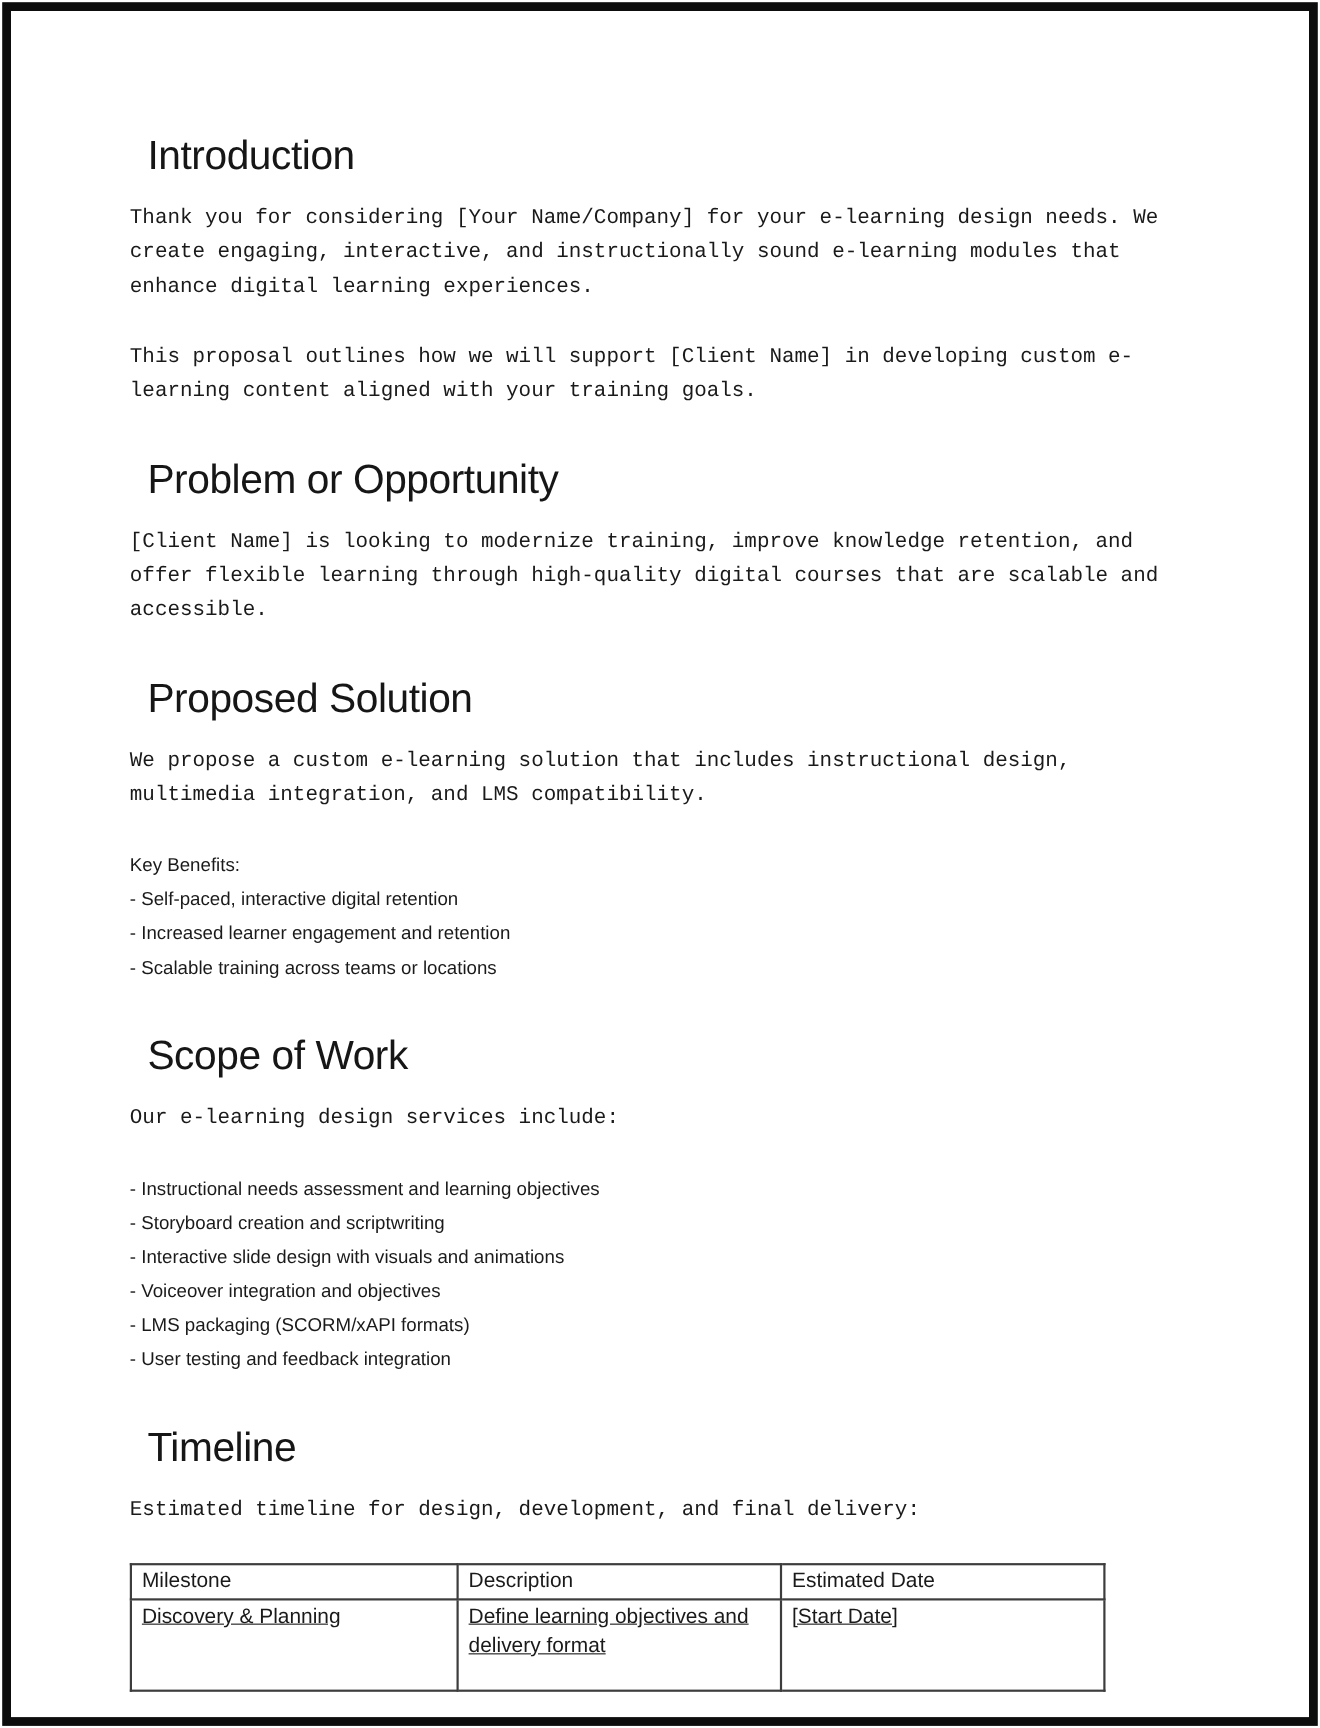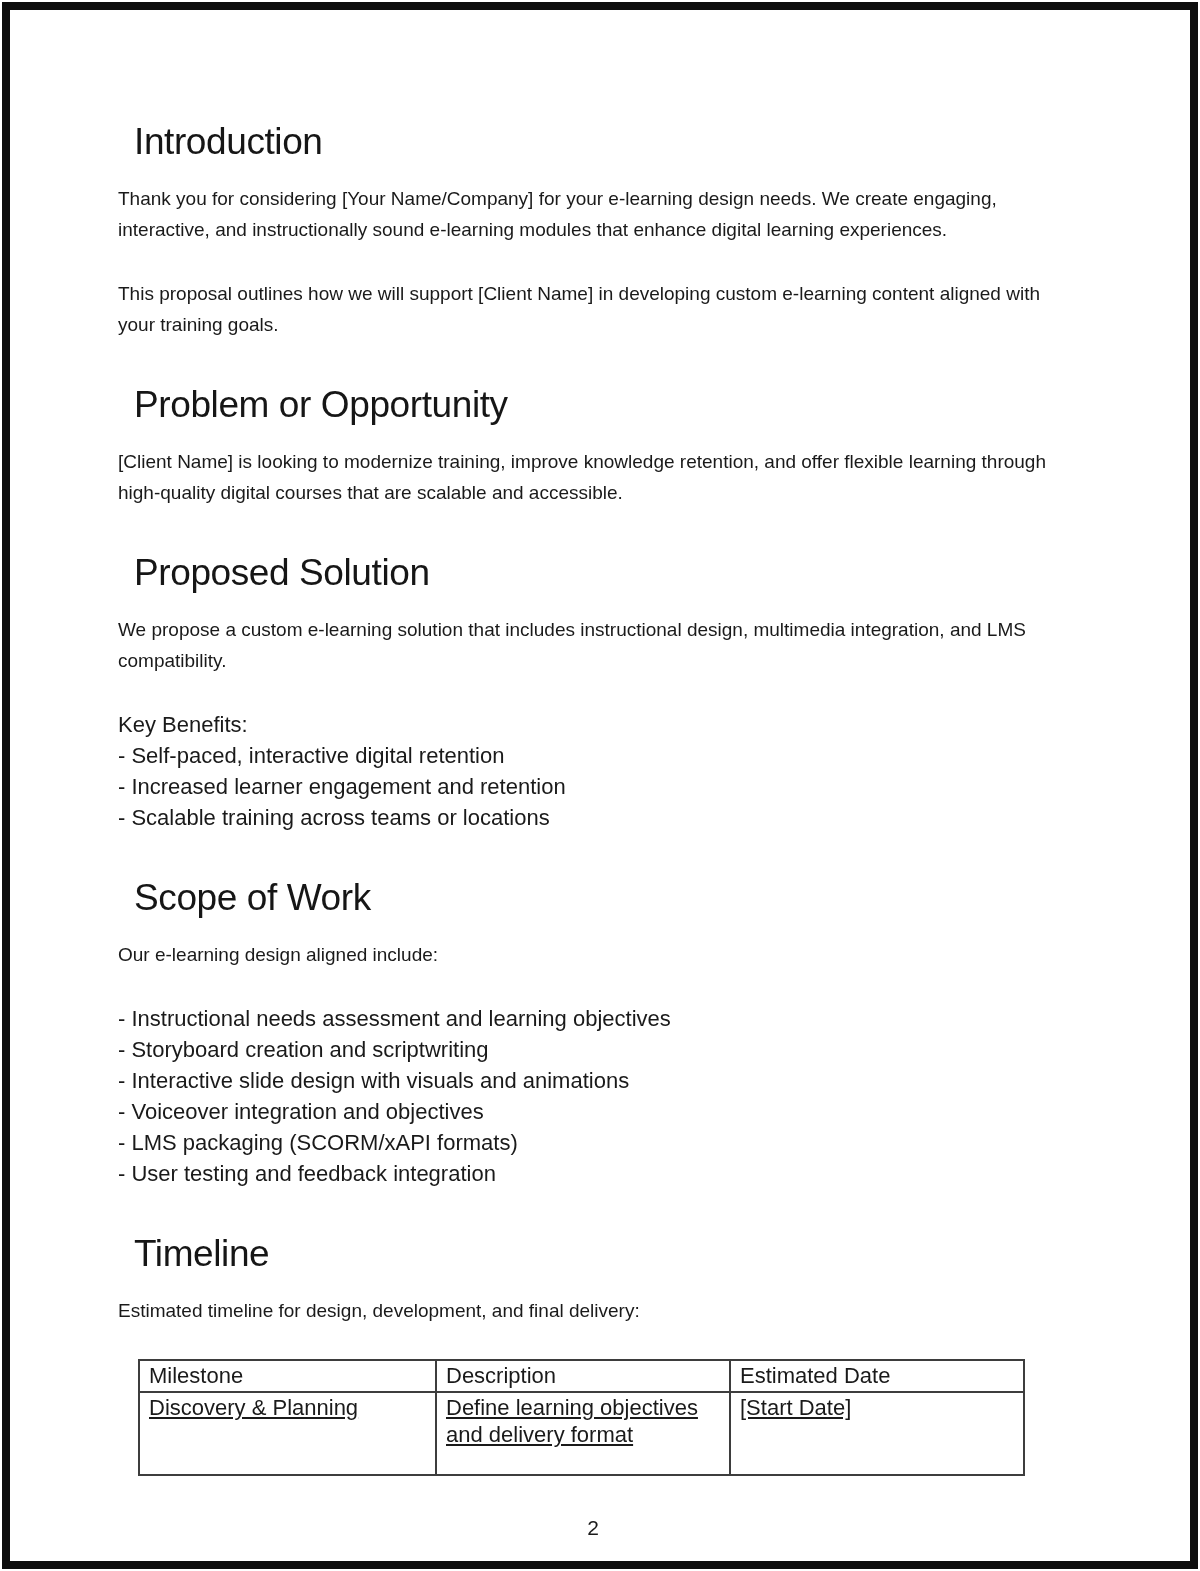--- a/index.html
+++ b/index.html
@@ -31,36 +31,36 @@
     line-height: 46px;
     letter-spacing: -0.4px;
     color: #161616;
     margin: 42px 0 18px 16px;
   }
   p.body-para {
     font-size: 19px;
     line-height: 31px;
     margin: 0 0 33px 0;
     color: #1a1a1a;
+    font-family: Liberation Mono, monospace;
   }
   .line-block {
-    font-size: 22px;
+    font-size: 17px;
     line-height: 31px;
     color: #1a1a1a;
   }
   .block-gap { margin-bottom: 33px; }
   table.timeline-table {
     border-collapse: collapse;
     width: 885px;
     table-layout: fixed;
-    font-size: 22px;
+    font-size: 19px;
     line-height: 27px;
     color: #1a1a1a;
     margin-top: 0;
-    margin-left: 20px;
   }
   table.timeline-table th,
   table.timeline-table td {
     border: 2px solid #3d3d3d;
     text-align: left;
     vertical-align: top;
     font-weight: 400;
     padding: 1px 10px 2px 9px;
     overflow: hidden;
   }
@@ -92,21 +92,21 @@
   <h1 class="section-heading">Proposed Solution</h1>
   <p class="body-para">We propose a custom e-learning solution that includes instructional design, multimedia integration, and LMS compatibility.</p>
   <div class="block-gap">
     <div class="line-block">Key Benefits:</div>
     <div class="line-block">- Self-paced, interactive digital retention</div>
     <div class="line-block">- Increased learner engagement and retention</div>
     <div class="line-block">- Scalable training across teams or locations</div>
   </div>
 
   <h1 class="section-heading">Scope of Work</h1>
-  <p class="body-para">Our e-learning design aligned include:</p>
+  <p class="body-para">Our e-learning design services include:</p>
   <div>
     <div class="line-block">- Instructional needs assessment and learning objectives</div>
     <div class="line-block">- Storyboard creation and scriptwriting</div>
     <div class="line-block">- Interactive slide design with visuals and animations</div>
     <div class="line-block">- Voiceover integration and objectives</div>
     <div class="line-block">- LMS packaging (SCORM/xAPI formats)</div>
     <div class="line-block">- User testing and feedback integration</div>
   </div>
 
   <h1 class="section-heading">Timeline</h1>

